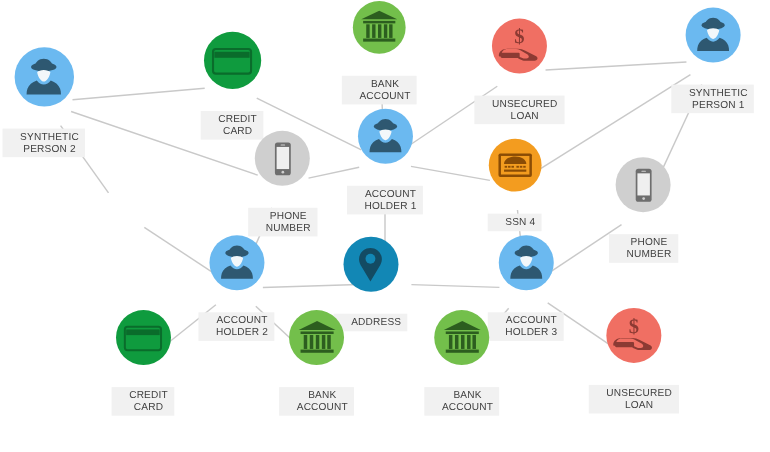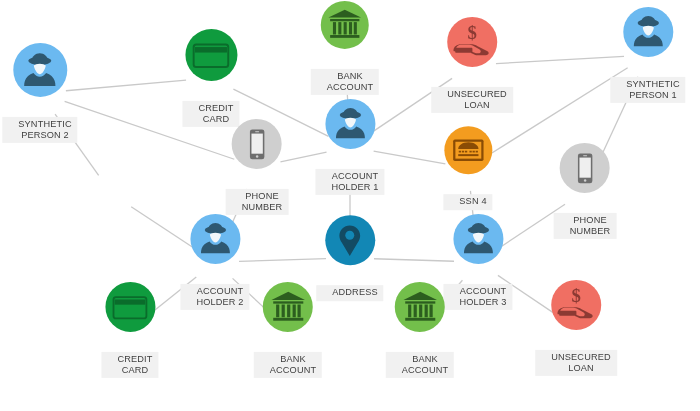--- a/index.html
+++ b/index.html
@@ -230,21 +230,21 @@
           <rect x="21" y="11" width="22" height="39" fill="#efefef"></rect>
           <rect x="28" y="6.5" width="8" height="1.8" rx="0.9" fill="#cfcfcf"></rect>
           <circle cx="32" cy="55.5" r="2.4" fill="#cfcfcf"></circle>
         </g>
       </svg>
           </span>
         </div>
         <div class="node-label">PHONE
 NUMBER</div>
       </div>
-      <div class="node" style="left: 350px; top: 258px;">
+      <div class="node" style="left: 337px; top: 258px;">
         <div class="node-circle" style="width: 50px; height: 50px; background: rgb(18, 135, 181);">
           <span>
             <svg width="35" height="35" viewBox="0 0 64 64">
         <path d="M32 4C21.5 4 13 12.4 13 22.8c0 4.6 2 8.9 4.6 12.9L32 60l14.4-24.3c2.6-4 4.6-8.3 4.6-12.9C51 12.4 42.5 4 32 4z" fill="#134b63"></path>
         <circle cx="32" cy="22" r="8.2" fill="#1287b5"></circle>
       </svg>
           </span>
         </div>
         <div class="node-label">ADDRESS</div>
       </div>

